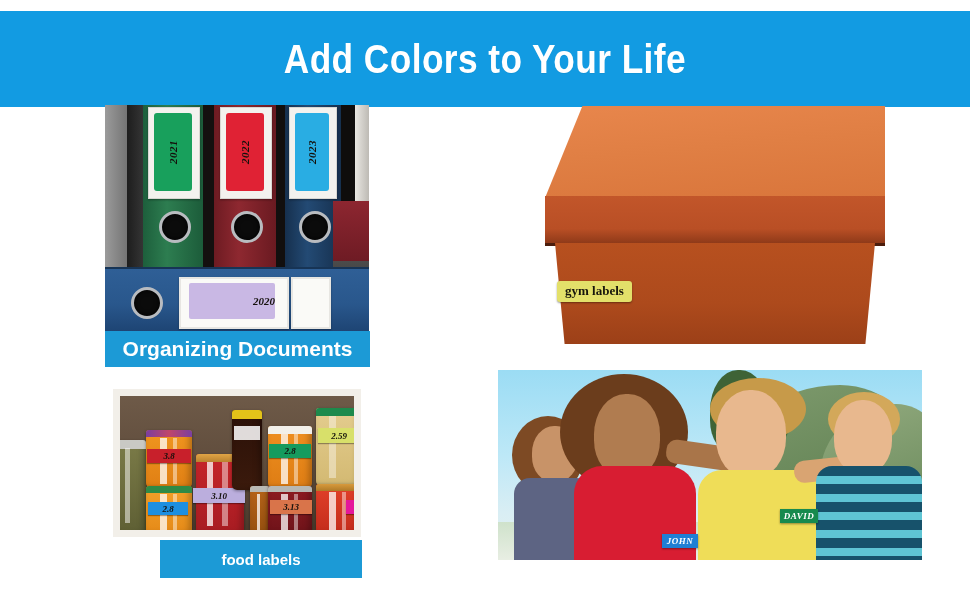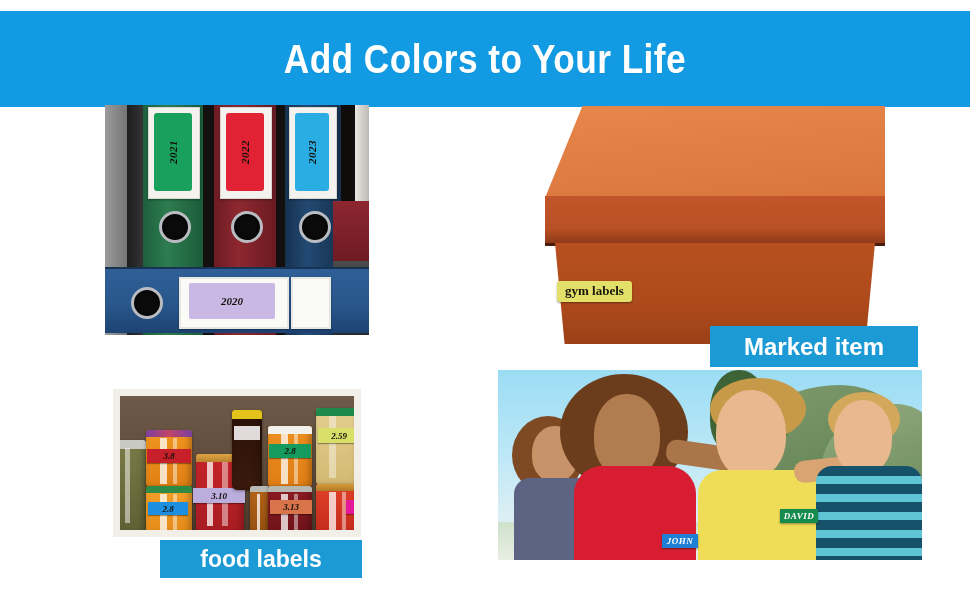--- a/index.html
+++ b/index.html
@@ -63,21 +63,21 @@
   .lying-binder{
     position:absolute;left:0;width:264px;height:64px;
     background:linear-gradient(180deg,#2f5f96 0%,#29578c 55%,#1d4372 100%);
     border-top:2px solid #173455;
   }
   .lb-card{
     position:absolute;background:#fafaf7;border:2px solid #e7e6e2;
     box-shadow:0 1px 2px rgba(0,0,0,.3);
   }
   .lb-chip{
-    position:absolute;background:#c9b8e4;display:flex;align-items:center;justify-content:center;
+    position:absolute;background:#c9b8e4;display:flex;align-items:center;justify-content:flex-end;
   }
   .lb-chip i{font-style:italic;font-weight:bold;font-size:11px;color:#15110c;font-family:"Liberation Serif",serif;}
 
   .cap-organizing{left:105px;top:331px;width:265px;height:36px;font-size:21px;}
 
   
   .boxwrap{position:absolute;left:545px;top:106px;width:340px;height:245px;}
   .box-lid-top{
     position:absolute;left:0;top:0;width:340px;height:92px;
     background:linear-gradient(175deg,#e8864c 0%,#e07f44 45%,#d9753b 100%);
@@ -115,21 +115,21 @@
        box-shadow:inset -3px 0 6px rgba(0,0,0,.25), 0 1px 3px rgba(0,0,0,.4);}
   .jar .lid{position:absolute;left:0;right:0;top:0;height:7px;}
   .jar .gleam{position:absolute;top:8px;left:30%;width:16%;height:80%;background:rgba(255,255,255,.75);}
   .jar .gleam2{position:absolute;top:8px;left:58%;width:10%;height:80%;background:rgba(255,255,255,.45);}
   .jar-label{
     position:absolute;display:flex;align-items:center;justify-content:center;
     font-style:italic;font-weight:bold;font-size:9px;color:#120f0a;
     font-family:"Liberation Serif",serif;
     box-shadow:0 1px 1px rgba(0,0,0,.35);
   }
-  .cap-food{left:160px;top:540px;width:202px;height:38px;font-size:23px;}
+  .cap-food{left:160px;top:540px;width:202px;height:38px;font-size:15px;}
 
   
   .kids{left:498px;top:370px;width:424px;height:190px;background:#8fd4ef;}
   .kid-sky{position:absolute;left:0;top:0;right:0;height:100%;
     background:linear-gradient(180deg,#9bdcf4 0%,#bde8f7 45%,#d9eef4 75%,#e7f1ee 100%);}
   .hill{position:absolute;right:0;top:8%;width:46%;height:60%;
     background:linear-gradient(160deg,#7f9b6e 0%,#6b8a5c 60%,#5b7b52 100%);
     border-radius:58% 42% 0 0 / 80% 70% 0 0;}
   .hill2{position:absolute;right:-6%;top:18%;width:30%;height:45%;
     background:linear-gradient(160deg,#93ab7f,#6f8e60);border-radius:60% 40% 0 0/85% 70% 0 0;}
@@ -202,33 +202,33 @@
     <div class="lying-binder" style="top:162px;">
       <div class="b-ring" style="left:26px;top:18px;"></div>
       <div class="lb-card" style="left:74px;top:8px;width:106px;height:48px;"></div>
       <div class="lb-chip" style="left:84px;top:14px;width:86px;height:36px;border-radius:2px;">
         <i>2020</i>
       </div>
       <div class="lb-card" style="left:186px;top:8px;width:36px;height:48px;"></div>
     </div>
   </div>
 
+  <div class="caption-bar cap-organizing">
+    <span>Organizing Documents</span>
+  </div>
 
   <div class="boxwrap">
     <div class="box-lid-top"></div>
     <div class="box-lid-side"></div>
     <div class="box-body"></div>
   </div>
   <div class="gym-label">
     <span>gym labels</span>
   </div>
 
-  <div class="caption-bar cap-marked">
-    <span>Marked item</span>
-  </div>
 
   <div class="photo jars">
     <div class="shelf">
 
       <div class="jar" style="left:-4px;top:44px;width:30px;height:94px;background:linear-gradient(180deg,#7b7b48,#5e5f34);">
         <div class="lid" style="background:#c9c9c4;height:9px;"></div>
         <div class="gleam" style="background:rgba(255,255,255,.5);"></div>
       </div>
 
       <div class="jar" style="left:26px;top:34px;width:46px;height:58px;background:linear-gradient(180deg,#f0961f,#e07f14);">

